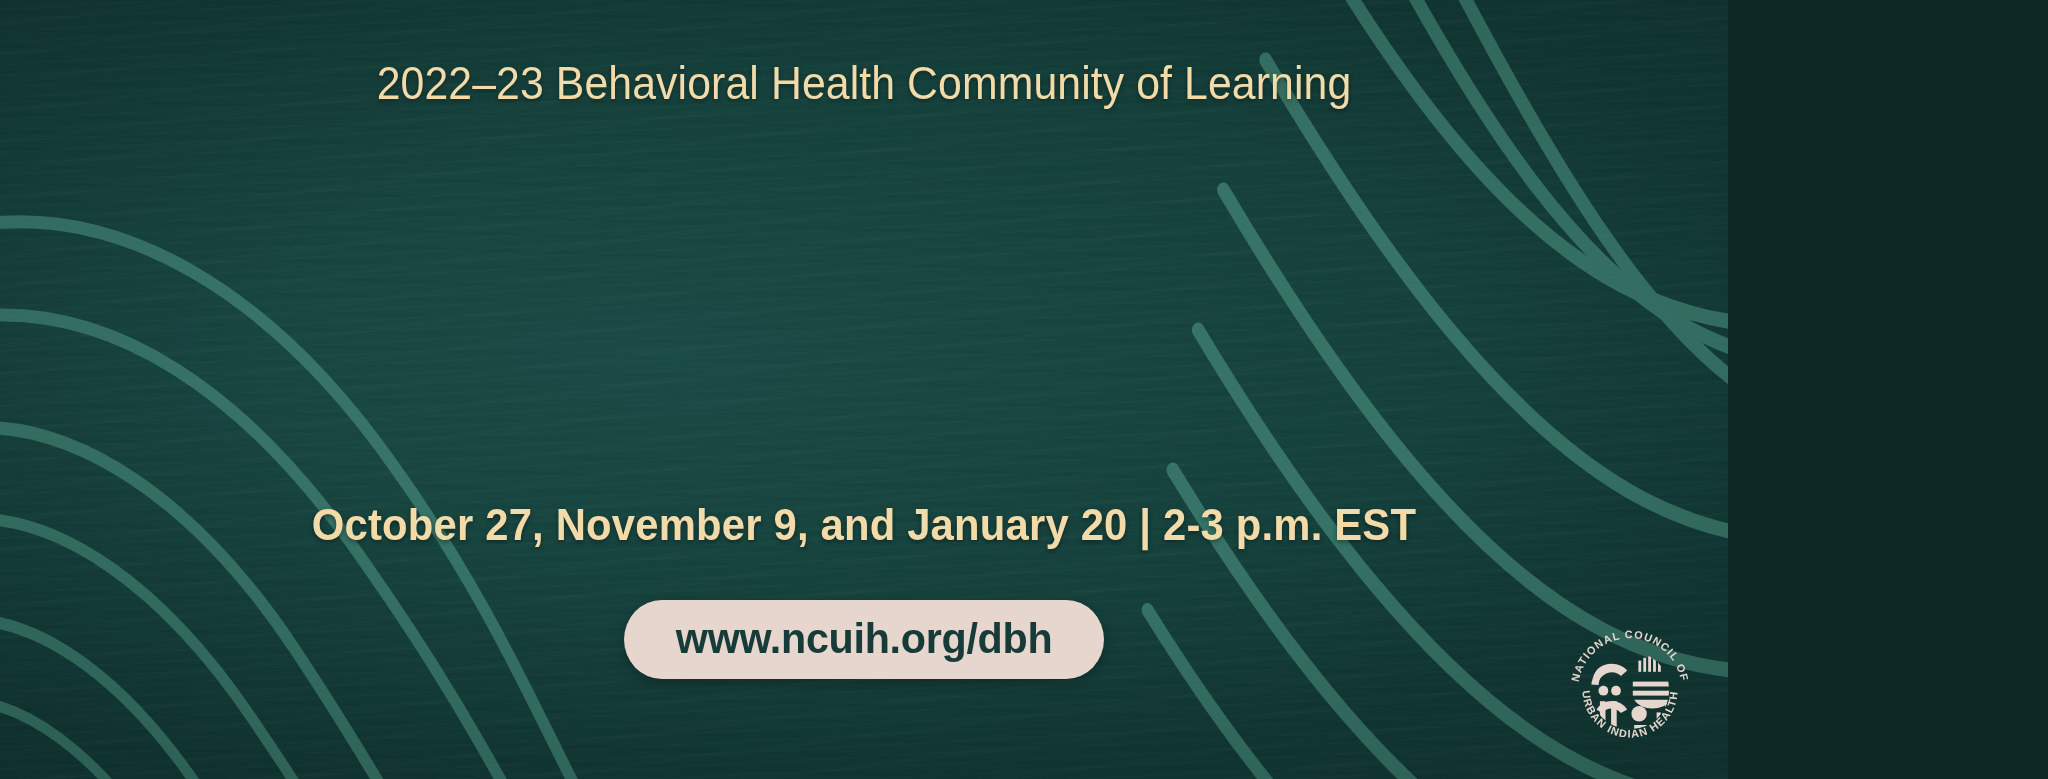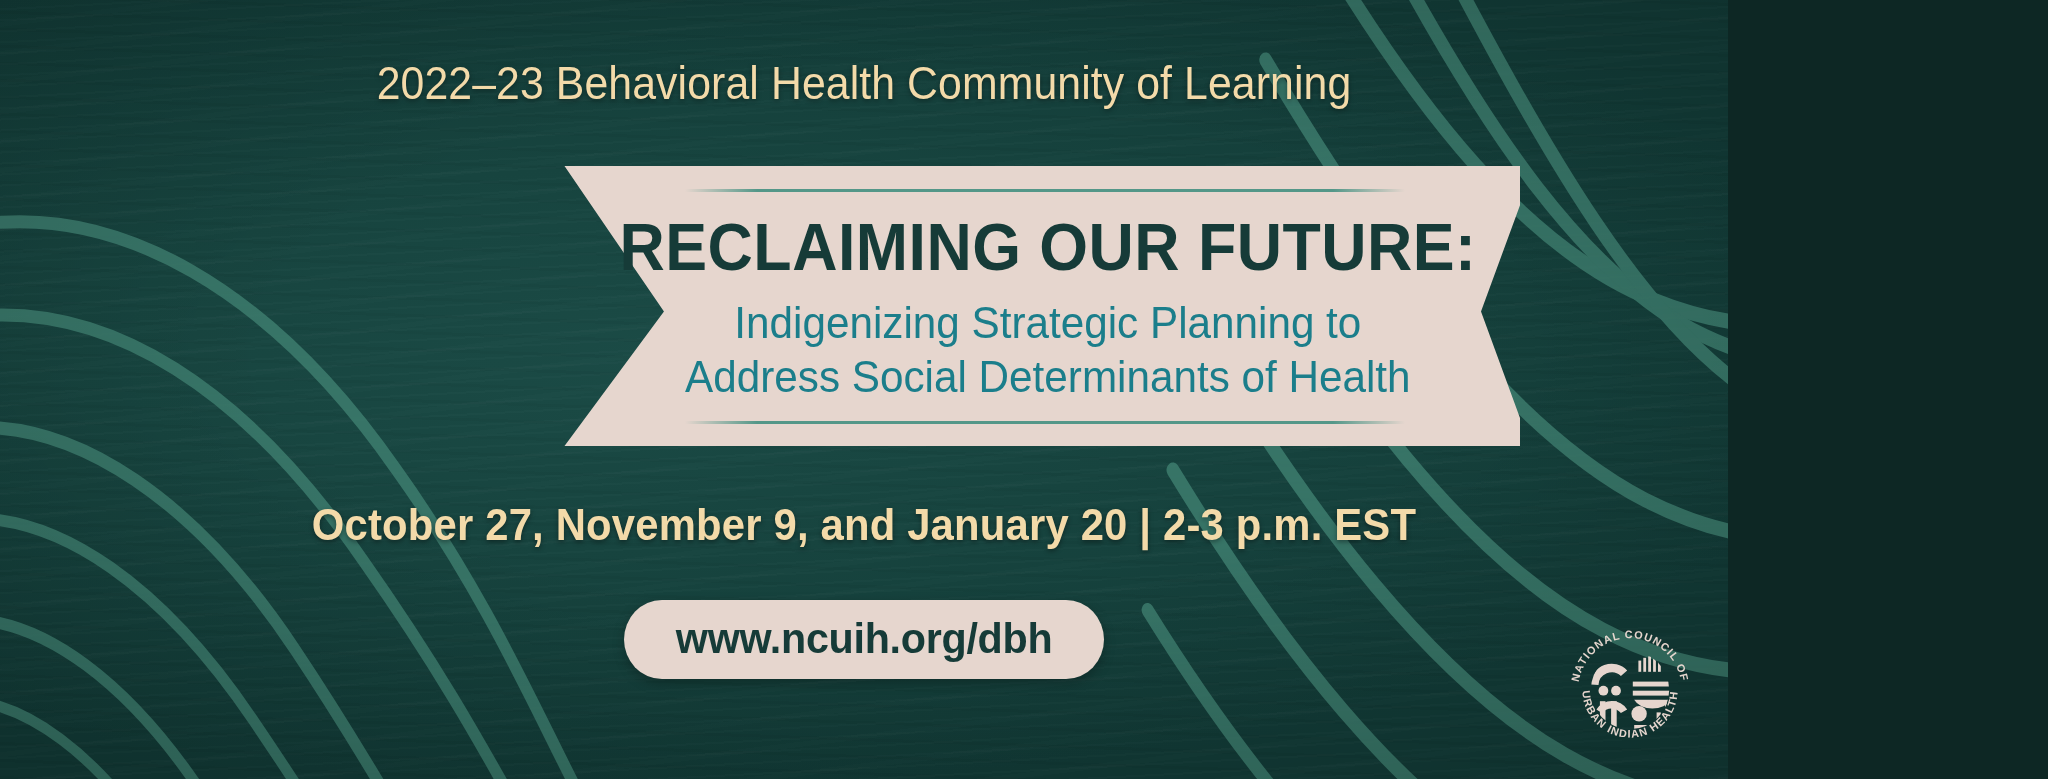--- a/index.html
+++ b/index.html
@@ -208,32 +208,20 @@
       <path d="M1420,330 C1555,520 1700,680 1855,755 C1930,791 2000,806 2070,806" stroke-width="15"></path>
       <path d="M1390,470 C1520,650 1660,800 1810,870" stroke-width="15"></path>
       <path d="M1360,610 C1485,780 1615,910 1760,975" stroke-width="14"></path>
     </g>
   </svg>
 
   <div class="bg-vignette"></div>
 
   <div class="kicker">2022–23 Behavioral Health Community of Learning</div>
 
-  <div class="plaque-wrap">
-    <div class="plaque"></div>
-    <div class="plaque-inner">
-      <div class="rule rule-top"></div>
-      <div class="plaque-title">RECLAIMING OUR FUTURE:</div>
-      <div class="plaque-sub">
-        <div>Indigenizing Strategic Planning to</div>
-        <div>Address Social Determinants of Health</div>
-      </div>
-      <div class="rule rule-bottom"></div>
-    </div>
-  </div>
 
   <div class="dateline">October 27, November 9, and January 20 | 2-3 p.m. EST</div>
 
   <div class="pill-row">
     <div class="pill">www.ncuih.org/dbh</div>
   </div>
 
   <div class="logo">
     <svg viewBox="0 0 200 200">
       <defs>

